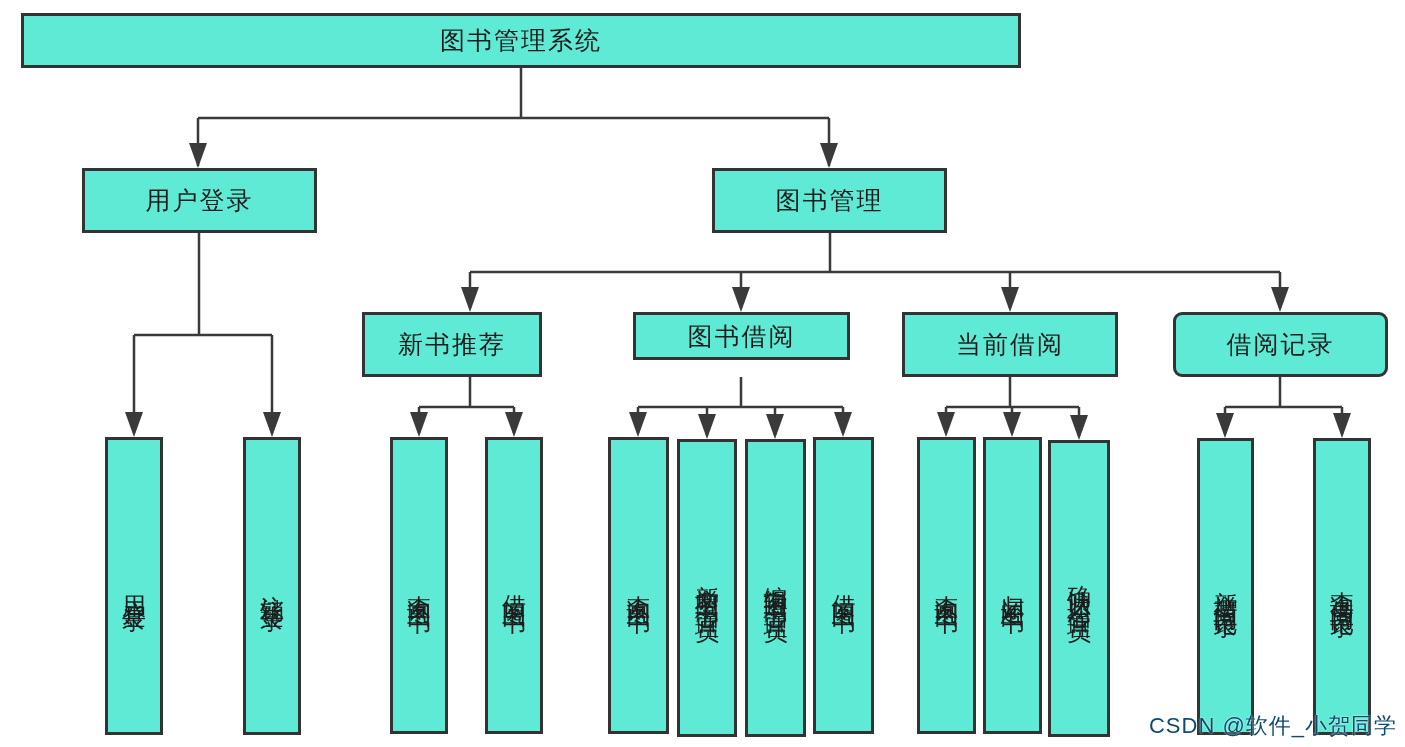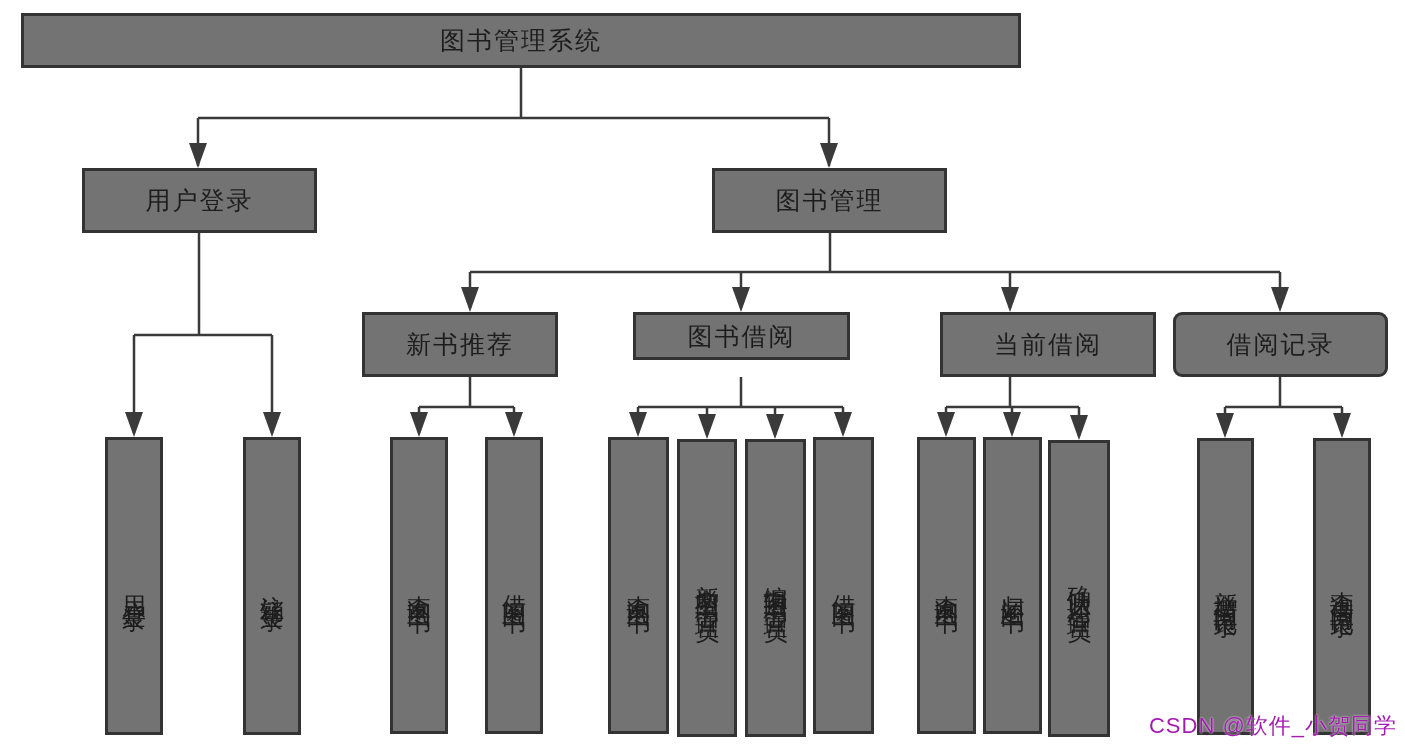--- a/index.html
+++ b/index.html
@@ -18,21 +18,21 @@
   svg.connectors {
     position: absolute;
     left: 0; top: 0;
     width: 1405px;
     height: 747px;
     z-index: 1;
   }
   .box {
     position: absolute;
     box-sizing: border-box;
-    background: #737373;
+    background: #5eead4;
     border: 3px solid #333333;
     display: flex;
     align-items: center;
     justify-content: center;
     z-index: 2;
     color: #1d1d1d;
   }
   .box.h .lbl {
     font-size: 25px;
     letter-spacing: 2px;
@@ -46,21 +46,21 @@
     line-height: 1;
     color: #1d1d1d;
     white-space: nowrap;
   }
   .watermark {
     position: absolute;
     top: 711px;
     right: 8px;
     font-size: 22px;
     letter-spacing: 1px;
-    color: #a21caf;
+    color: #0c4a6e;
     z-index: 3;
     text-shadow: 0 0 2px #ffffff;
     white-space: nowrap;
   }
 </style>
 </head>
 <body>
 
 <div class="stage">
 
@@ -108,27 +108,27 @@
     <span class="lbl">图书管理系统</span>
   </div>
 
   <div class="box h" style="left:82px; top:168px; width:235px; height:65px;">
     <span class="lbl">用户登录</span>
   </div>
   <div class="box h" style="left:712px; top:168px; width:235px; height:65px;text-align:center;">
     <span class="lbl">图书管理</span>
   </div>
 
-  <div class="box h" style="left:362px; top:312px; width:196px; height:65px;">
+  <div class="box h" style="left:362px; top:312px; width:180px; height:65px;">
     <span class="lbl">新书推荐</span>
   </div>
   <div class="box h" style="left:633px; top:312px; width:217px; height:48px;">
     <span class="lbl">图书借阅</span>
   </div>
-  <div class="box h" style="left:902px; top:312px; width:216px; height:65px;margin-left:38px;">
+  <div class="box h" style="left:902px; top:312px; width:216px; height:65px;">
     <span class="lbl">当前借阅</span>
   </div>
   <div class="box h" style="left:1173px; top:312px; width:215px; height:65px;border-radius:9px;">
     <span class="lbl">借阅记录</span>
   </div>
 
   <div class="box v" style="left:105px; top:437px; width:58px; height:298px;">
     <span class="lbl">用户登录</span>
   </div>
   <div class="box v" style="left:243px; top:437px; width:58px; height:298px;">

